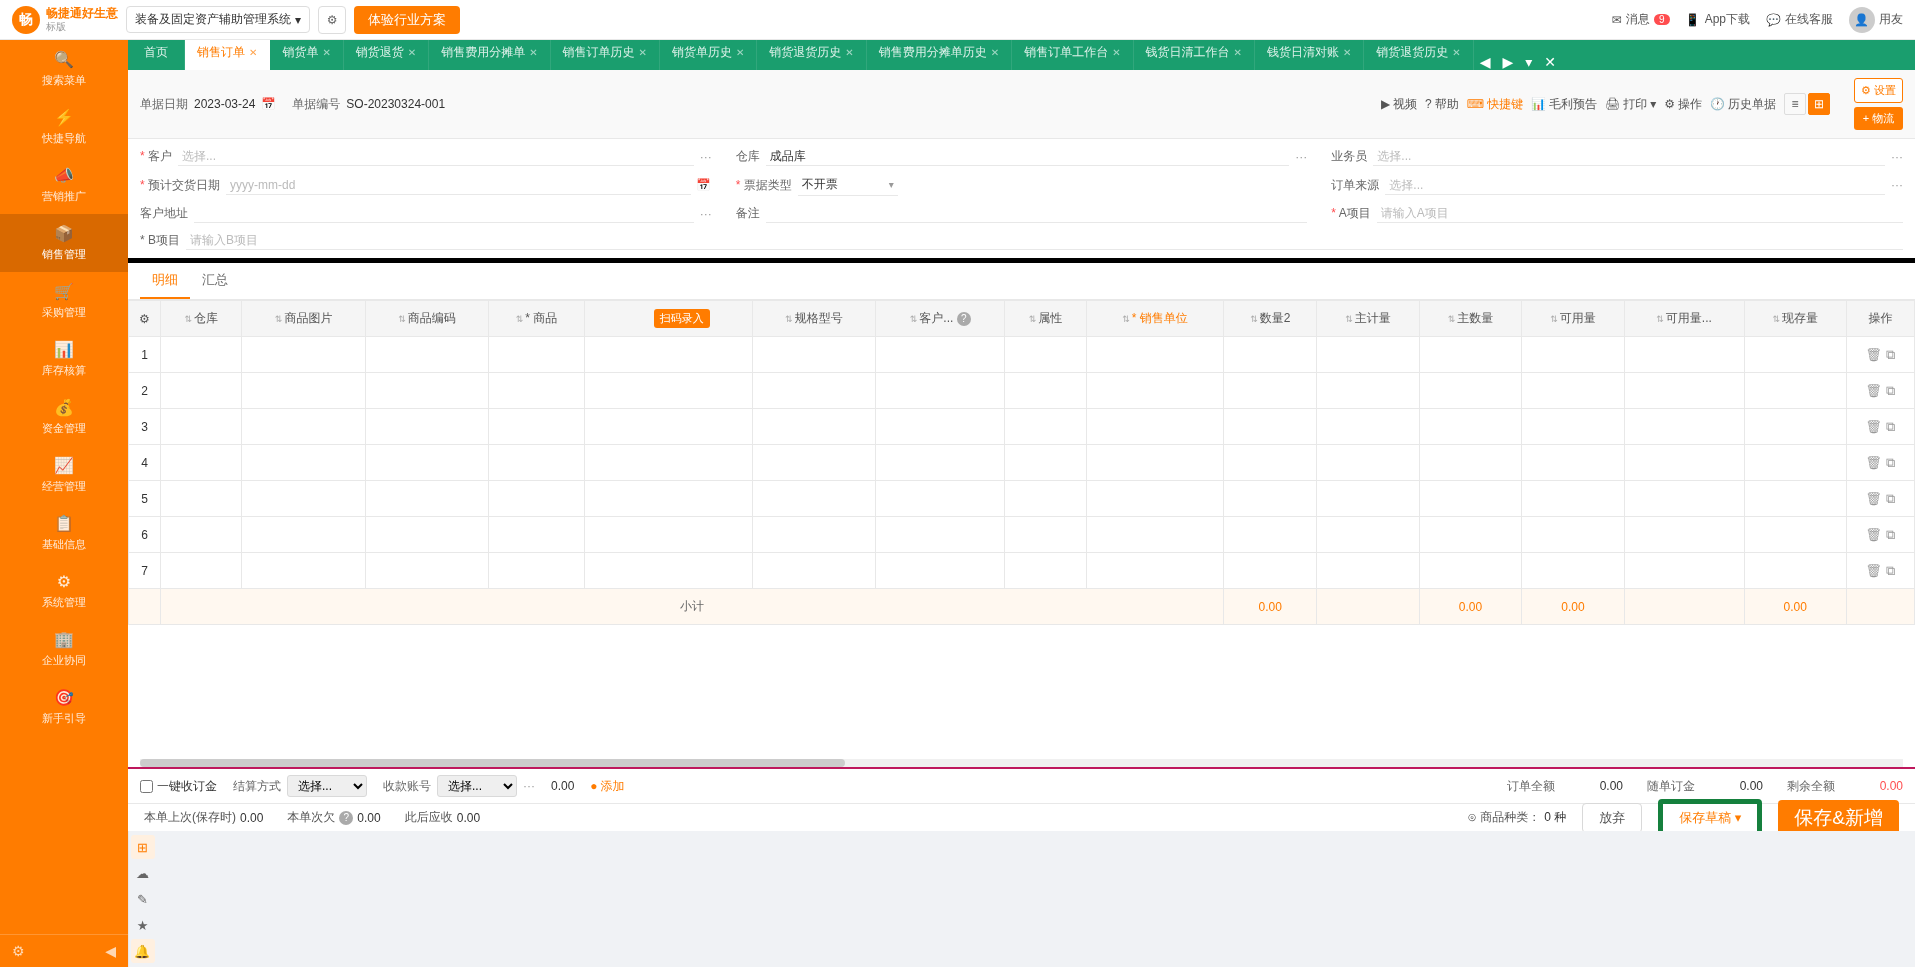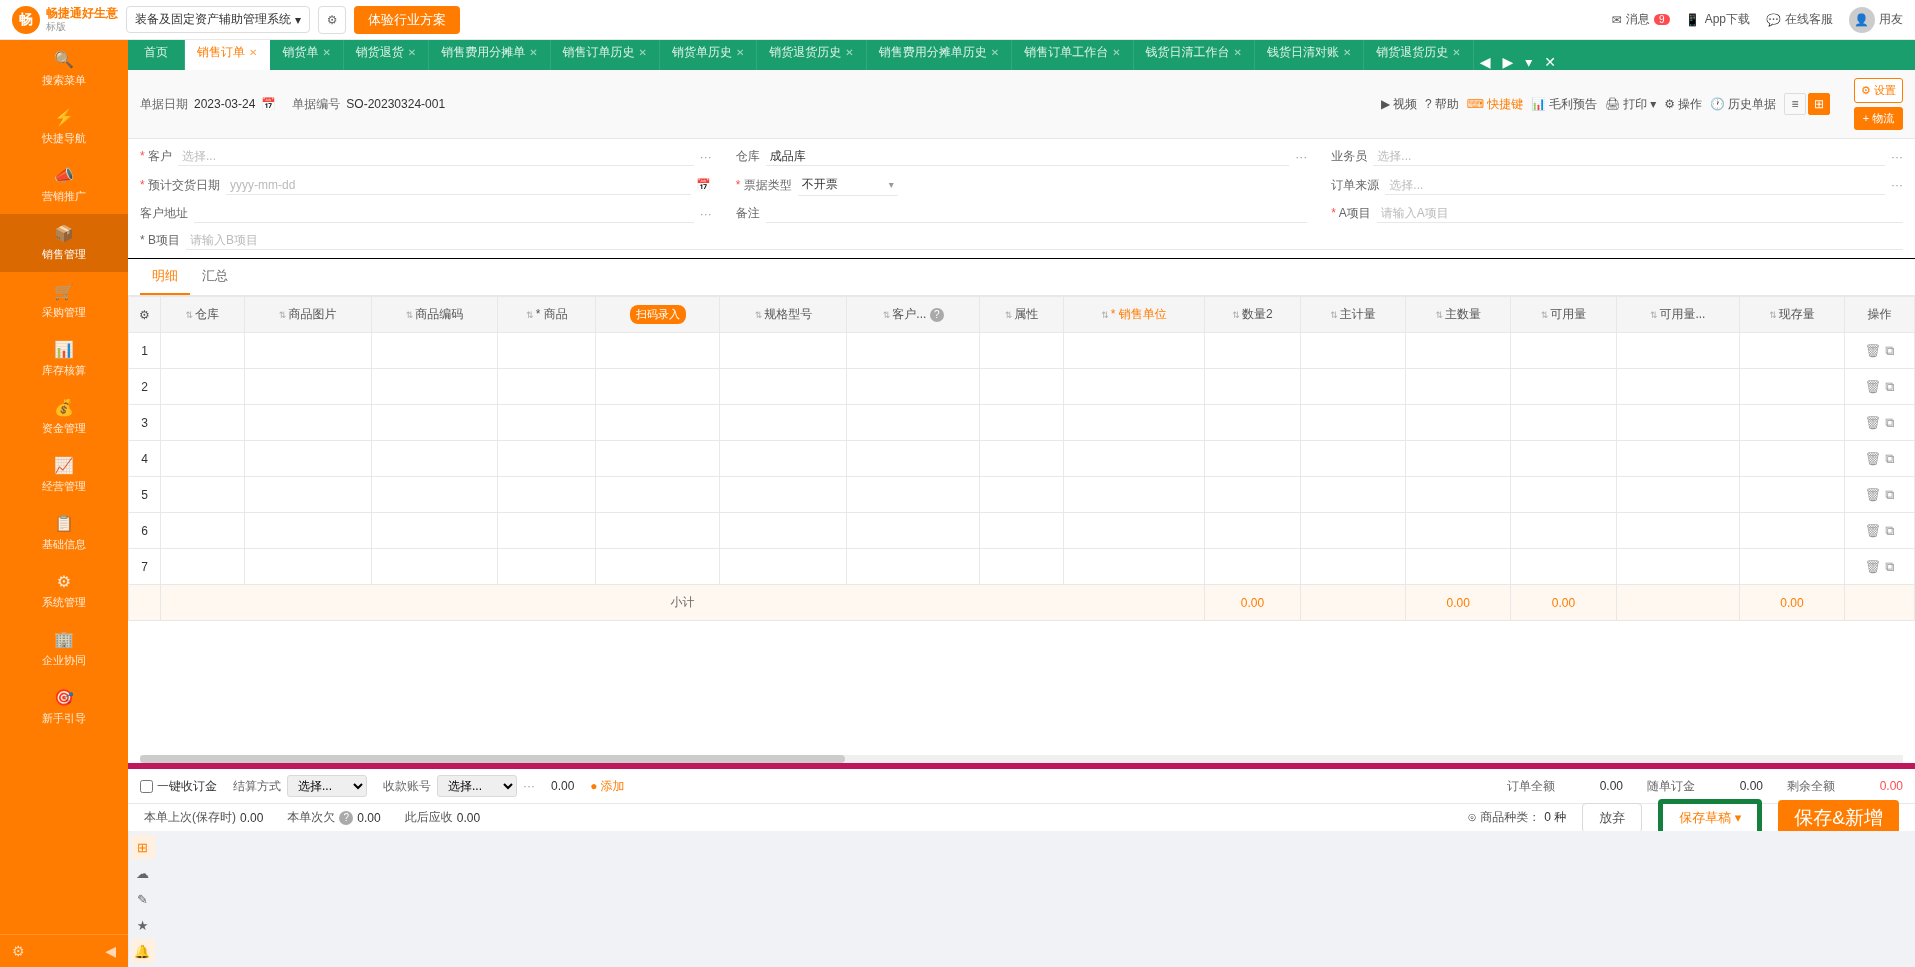--- a/index.html
+++ b/index.html
@@ -41,21 +41,21 @@
     .form-field { display: flex; align-items: center; gap: 6px; }
     .form-label { color: #666; font-size: 12px; white-space: nowrap; }
     .header-actions { margin-left: auto; display: flex; align-items: center; gap: 8px; font-size: 12px; color: #555; }
     .header-action-btn { display: flex; align-items: center; gap: 3px; cursor: pointer; color: #555; }
     .header-action-btn.orange { color: #ff7c00; }
     .layout-btns { display: flex; gap: 2px; }
     .layout-btn { width: 22px; height: 22px; border: 1px solid #ddd; display: flex; align-items: center; justify-content: center; cursor: pointer; border-radius: 2px; }
     .layout-btn.active { background: #ff7c00; color: #fff; border-color: #ff7c00; }
 
     
-    .form-rows { padding: 8px 12px; background: #fff; border-bottom: 1px solid #000000; flex-shrink: 0; }
+    .form-rows { padding: 8px 12px; background: #fff; border-bottom: 5px solid #000000; flex-shrink: 0; }
     .form-row { display: flex; align-items: center; gap: 24px; margin-bottom: 8px; }
     .form-row:last-child { margin-bottom: 0; }
     .form-field-group { display: flex; align-items: center; gap: 6px; flex: 1; }
     .field-label { color: #666; font-size: 12px; white-space: nowrap; }
     .field-label.required::before { content: '* '; color: #ff4d4f; }
     .field-input { border: none; border-bottom: 1px solid #e8e8e8; padding: 2px 4px; font-size: 12px; min-width: 150px; color: #333; outline: none; flex: 1; }
     .field-input::placeholder { color: #bbb; }
     .field-dots { color: #999; cursor: pointer; }
     .field-select { display: flex; align-items: center; gap: 4px; border-bottom: 1px solid #e8e8e8; padding: 2px 4px; min-width: 100px; }
     .select-text { font-size: 12px; color: #333; flex: 1; }
@@ -67,29 +67,29 @@
     .content-tab { padding: 8px 12px; font-size: 13px; cursor: pointer; color: #666; border-bottom: 2px solid transparent; }
     .content-tab.active { color: #ff7c00; border-bottom: 2px solid #ff7c00; font-weight: 500; }
 
     
     .table-container { flex: 1; overflow: auto; }
     .data-table { width: 100%; border-collapse: collapse; font-size: 12px; }
     .data-table th { background: #f5f5f5; padding: 8px 6px; border: 1px solid #e8e8e8; text-align: center; white-space: nowrap; color: #555; font-weight: 500; position: sticky; top: 0; z-index: 2; }
     .data-table th.orange { color: #ff7c00; }
     .data-table td { border: 1px solid #e8e8e8; padding: 6px 4px; text-align: center; height: 36px; }
     .col-settings { width: 32px; }
-    .scan-btn { background: #ff7c00; color: #fff; border: none; border-radius: 8px; padding: 2px 6px; font-size: 11px; cursor: pointer; }
+    .scan-btn { background: #ff7c00; color: #fff; border: none; border-radius: 3px; padding: 2px 6px; font-size: 11px; cursor: pointer; margin-left: 27px; }
     .sort-arrows { color: #aaa; font-size: 9px; margin-right: 2px; }
 
     
     .summary-row td { background: #fff8f0; font-weight: 500; color: #ff7c00; }
     .summary-label { color: #666; font-weight: normal; }
 
     
-    .table-footer { padding: 6px 12px; background: #fff; border-top: 6px solid #be185d; display: flex; align-items: center; gap: 16px; flex-shrink: 0; }
+    .table-footer { padding: 6px 12px; background: #fff; border-top: 2px solid #be185d; display: flex; align-items: center; gap: 16px; flex-shrink: 0; }
     .footer-select { border: 1px solid #d9d9d9; border-radius: 3px; padding: 2px 6px; font-size: 12px; min-width: 80px; }
     .add-btn { display: flex; align-items: center; gap: 3px; color: #ff7c00; cursor: pointer; font-size: 12px; }
     .footer-amount { color: #333; font-size: 12px; }
     .footer-right { margin-left: auto; display: flex; flex-direction: column; align-items: flex-end; gap: 2px; font-size: 12px; }
     .amount-row { display: flex; gap: 24px; }
     .amount-item { display: flex; align-items: center; gap: 8px; }
     .amount-label { color: #666; }
     .amount-value { color: #333; min-width: 60px; text-align: right; }
     .amount-value.highlight { color: #ff4d4f; }
 

